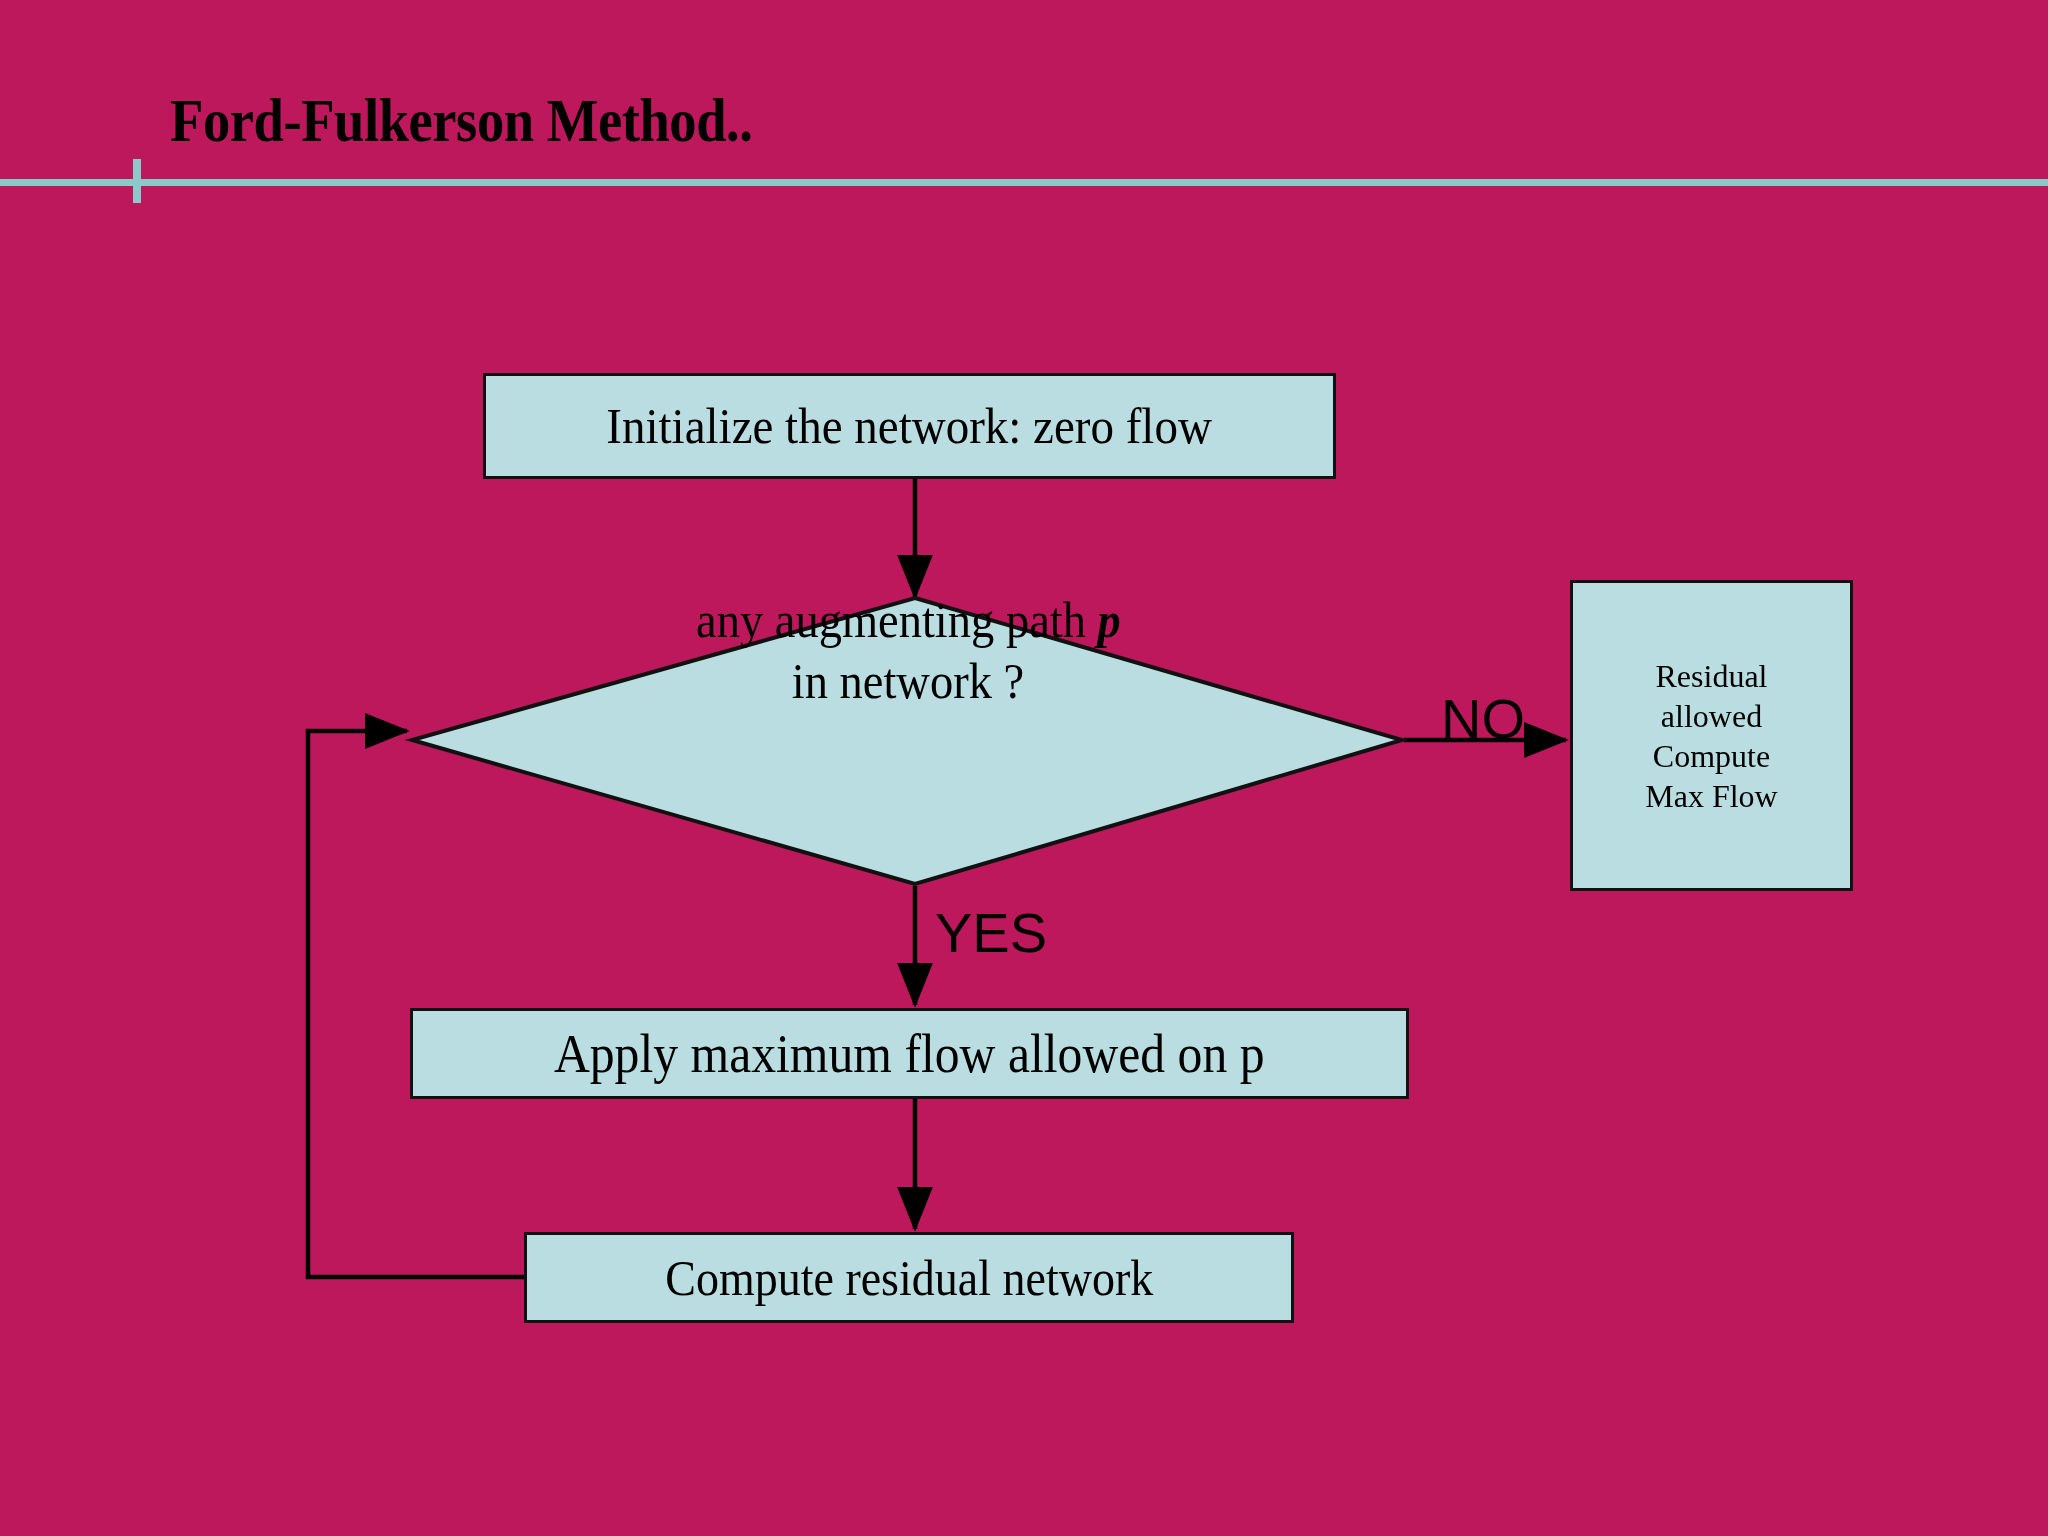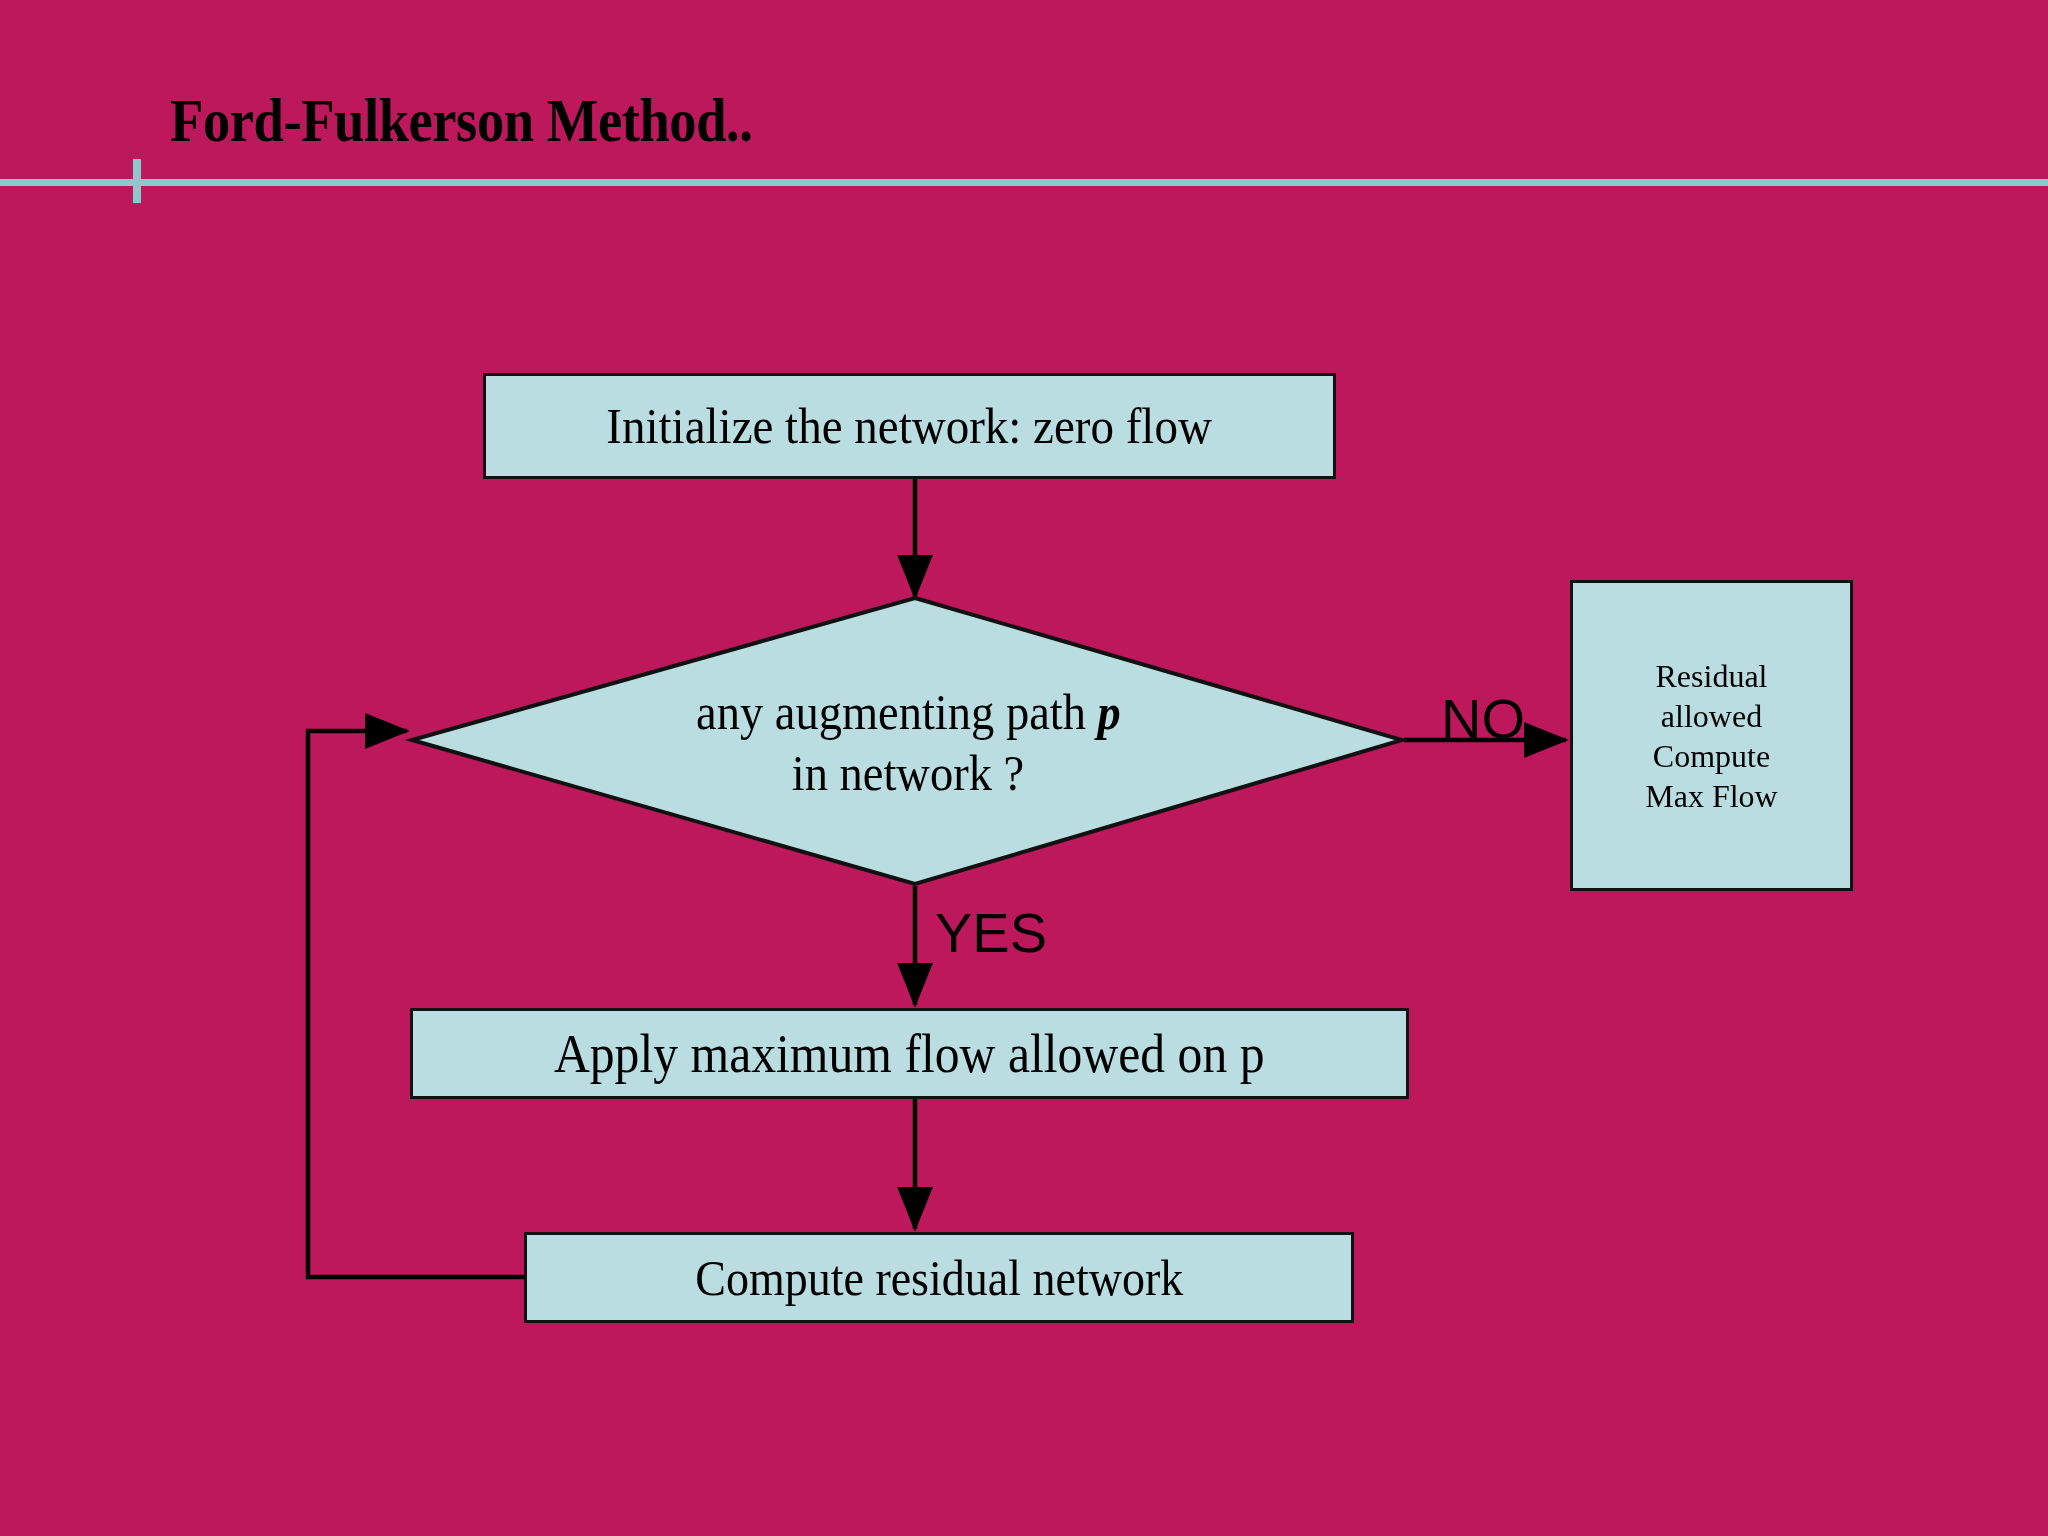--- a/index.html
+++ b/index.html
@@ -80,21 +80,21 @@
     top: 1008px;
     width: 999px;
     height: 91px;
     font-size: 54px;
   }
   #node-apply .node-text { transform: scaleX(0.92); }
 
   #node-compute {
     left: 524px;
     top: 1232px;
-    width: 830px;
+    width: 770px;
     height: 91px;
     font-size: 50px;
   }
   #node-compute .node-text { transform: scaleX(0.92); }
 
   #node-residual {
     left: 1570px;
     top: 580px;
     width: 283px;
     height: 311px;
@@ -114,21 +114,20 @@
   #decision-svg { display: block; }
   #decision-label {
     position: absolute;
     left: 0;
     top: 0;
     width: 1016px;
     height: 306px;
     display: flex;
     flex-direction: column;
     align-items: center;
-    justify-content: center;
     pointer-events: none;
     font-family: "Liberation Serif", "DejaVu Serif", serif;
     font-size: 50px;
     line-height: 1.22;
     color: #000000;
     text-align: center;
   }
   #decision-label .dline { transform: scaleX(0.93); }
   #decision-label .emph {
     font-style: italic;

